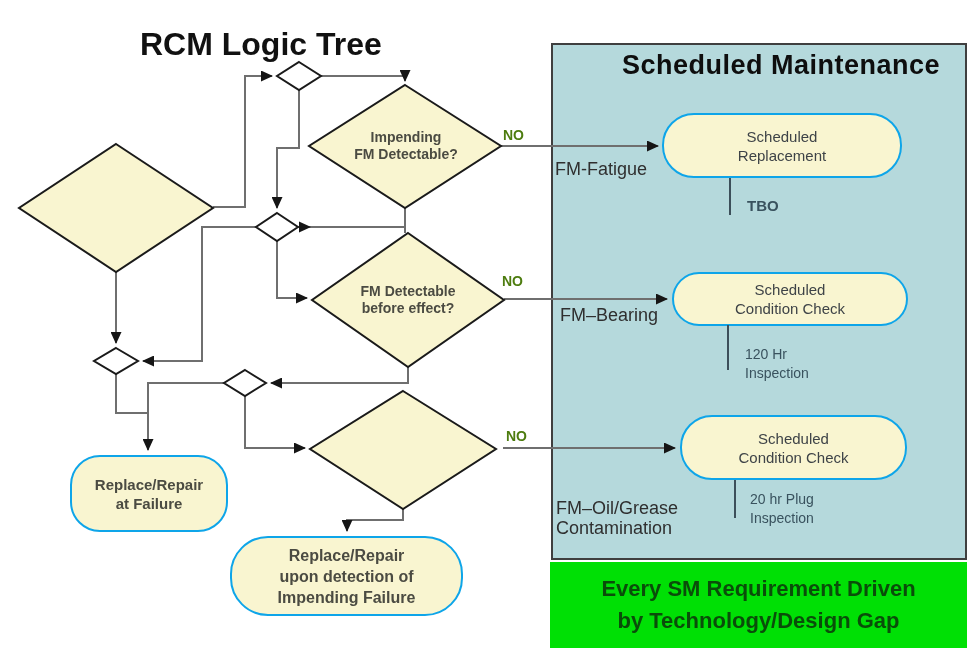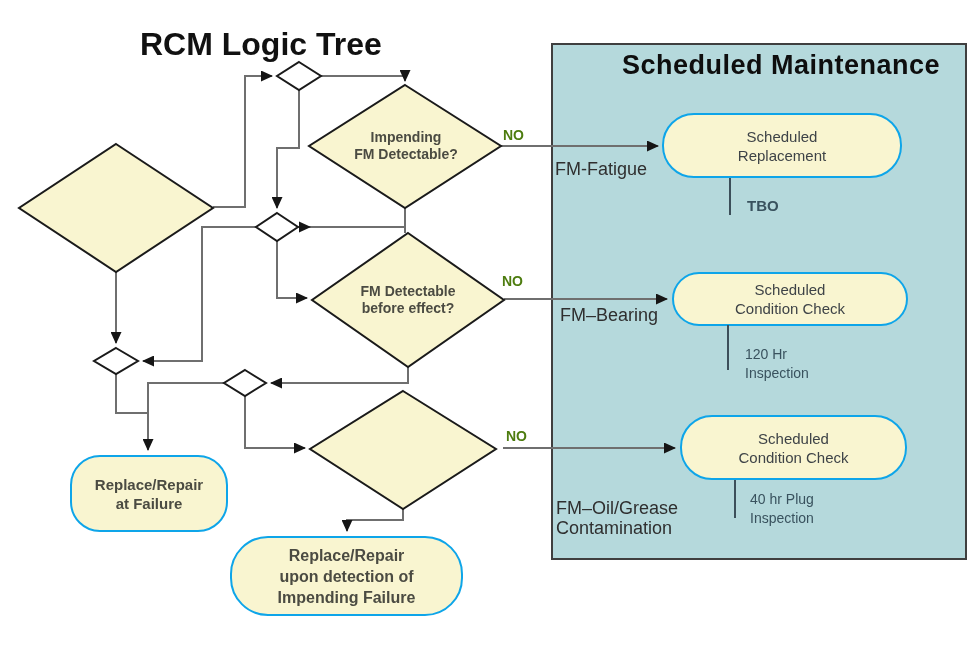--- a/index.html
+++ b/index.html
@@ -50,20 +50,24 @@
   .tick{width:2px;background:#3c4f5a;}
 </style>
 </head>
 <body>
 
 <div class="stage">
 
   <div class="abs panel"></div>
   <div class="abs panel-title">Scheduled Maintenance</div>
 
+  <div class="abs footer-green">
+    <div>Every SM Requirement Driven</div>
+    <div>by Technology/Design Gap</div>
+  </div>
 
   <div class="abs main-title">RCM Logic Tree</div>
 
   <svg class="abs wires" width="980" height="667" viewBox="0 0 980 667">
     <defs>
       <marker id="ah" markerUnits="userSpaceOnUse" markerWidth="13" markerHeight="11" refX="11" refY="5.5" orient="auto">
         <path d="M0,0 L12,5.5 L0,11 Z" fill="#151515"></path>
       </marker>
     </defs>
     <g stroke="#6f6f6f" stroke-width="2" fill="none">
@@ -123,16 +127,16 @@
   <div class="abs lbl" style="left:560px;top:305px;">FM–Bearing</div>
   <div class="abs lbl ml" style="left:556px;top:458px;margin-top:40px;">FM–Oil/Grease
 Contamination</div>
 
   <div class="abs tick" style="left:729px;top:178px;height:37px;"></div>
   <div class="abs tick" style="left:727px;top:325px;height:45px;"></div>
   <div class="abs tick" style="left:734px;top:480px;height:38px;"></div>
   <div class="abs note b" style="left:747px;top:196px;">TBO</div>
   <div class="abs note ml" style="left:745px;top:345px;">120 Hr
 Inspection</div>
-  <div class="abs note ml" style="left:750px;top:490px;">40 hr Plug
+  <div class="abs note ml" style="left:750px;top:490px;">20 hr Plug
 Inspection</div>
 
 </div>
 
 </body></html>

